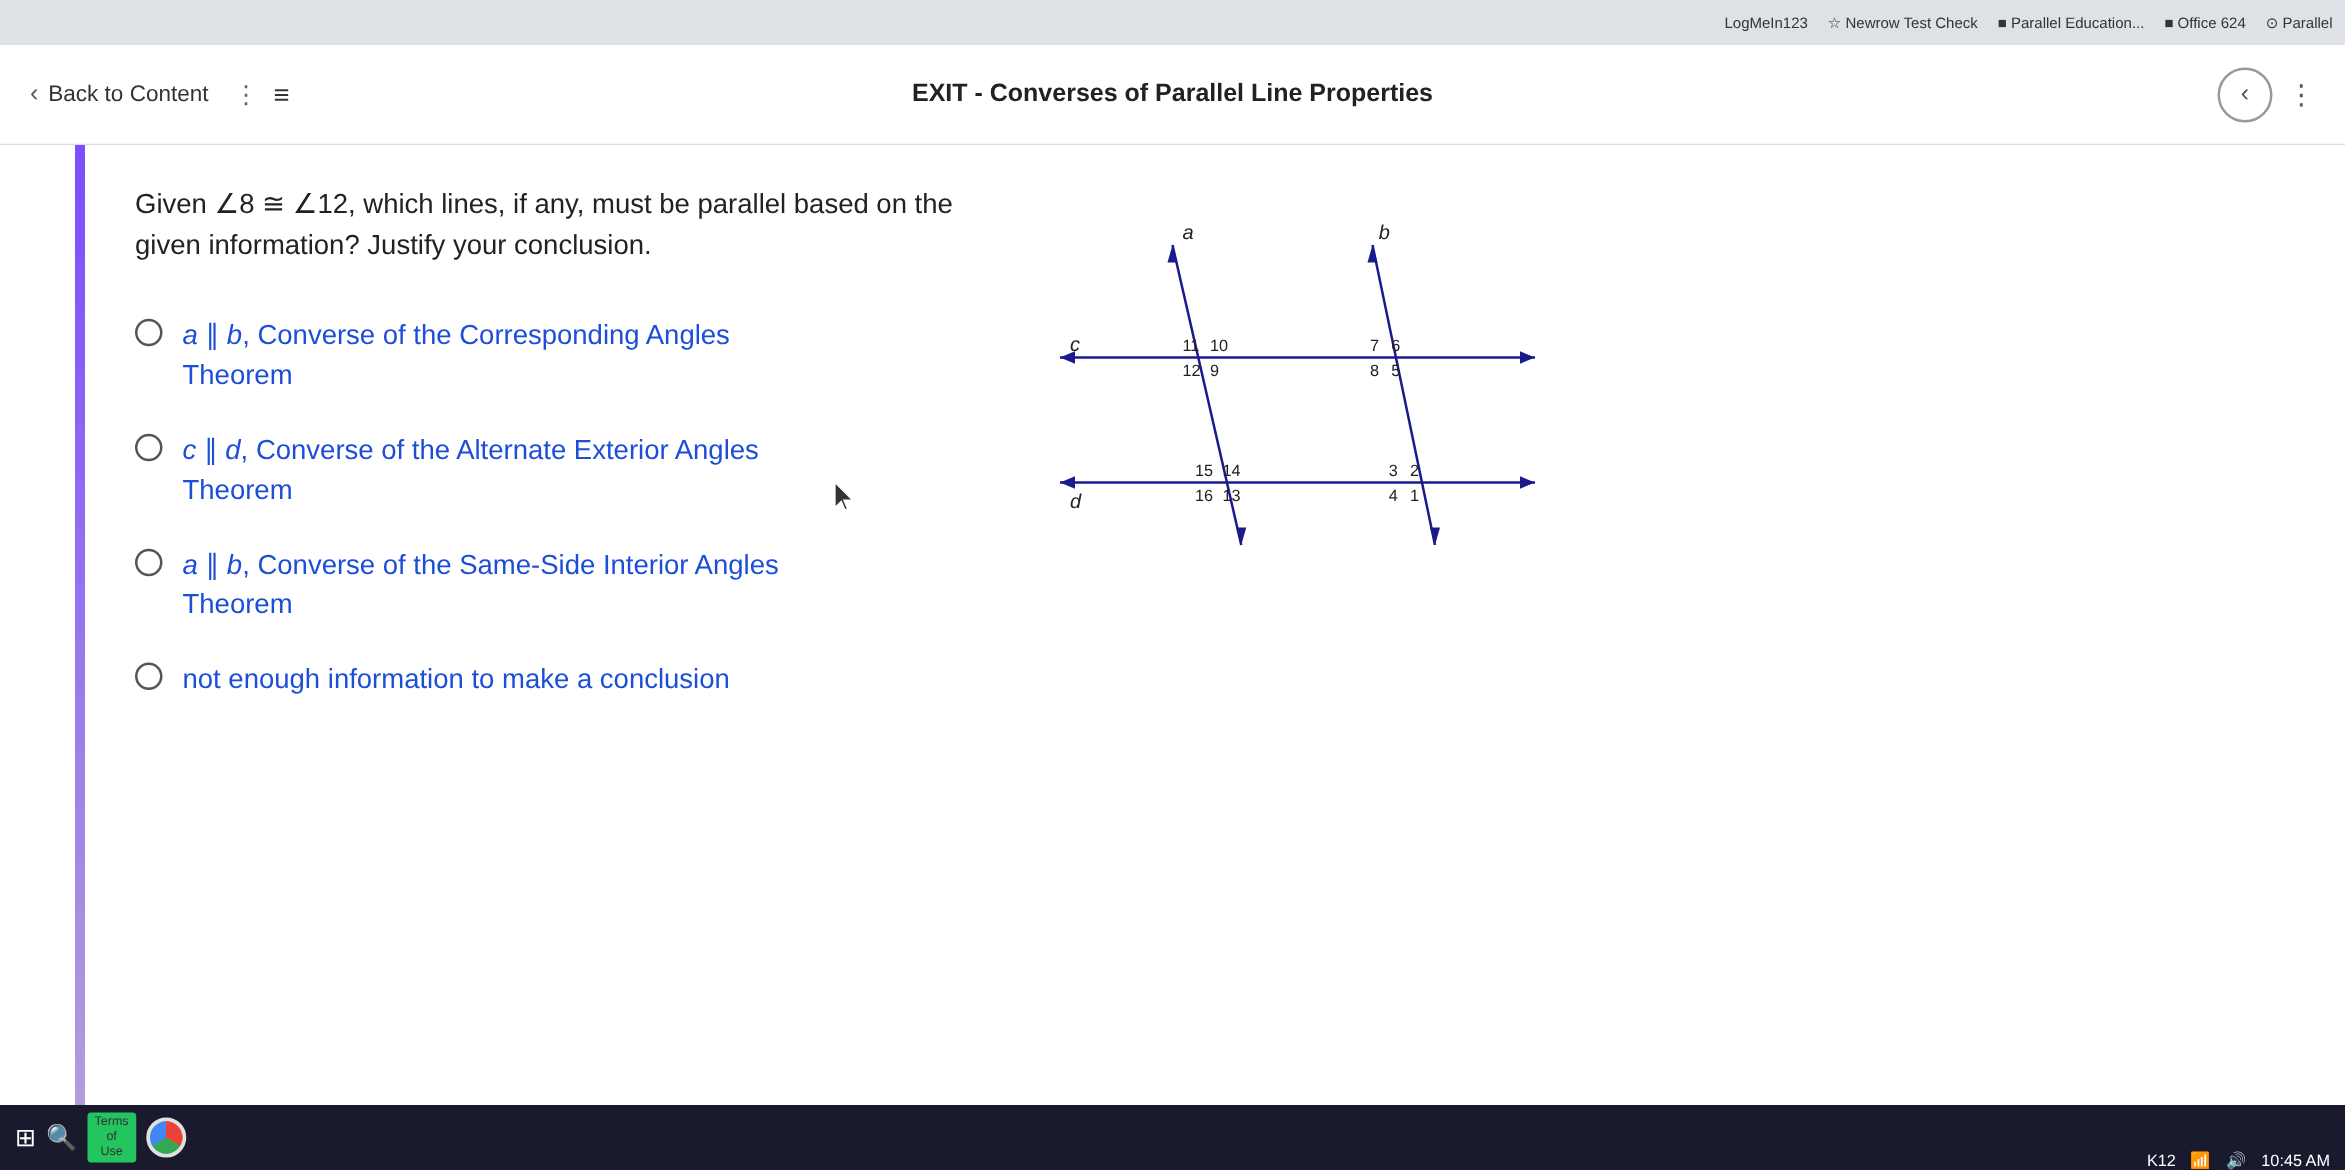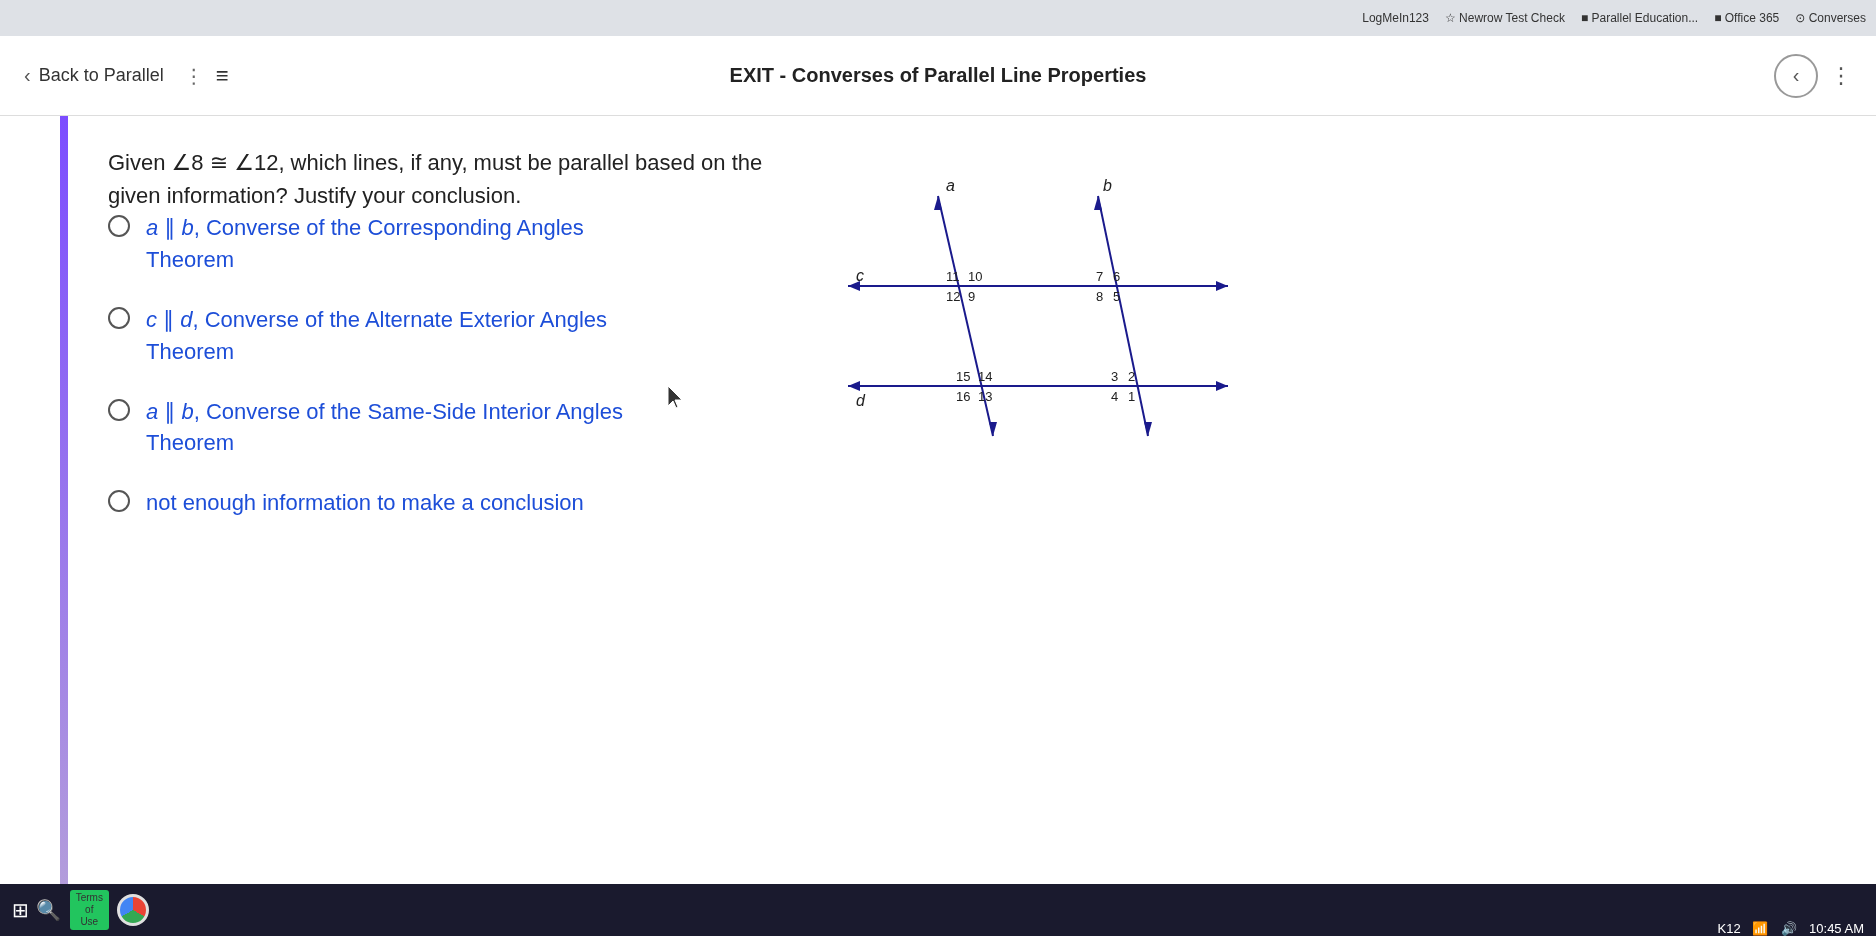--- a/index.html
+++ b/index.html
@@ -127,20 +127,21 @@
 
     .question-left {
       flex: 1;
       max-width: 680px;
     }
 
     .question-text {
       font-size: 22px;
       color: #222;
       line-height: 1.5;
+      margin-bottom: 40px;
     }
 
     .options-list {
       display: flex;
       flex-direction: column;
       gap: 28px;
     }
 
     .option-item {
       display: flex;
@@ -273,29 +274,29 @@
     }
   </style>
 </head>
 <body>
 
 <div class="browser-bar">
   <div class="browser-bar-right">
     <span>LogMeIn123</span>
     <span>☆ Newrow Test Check</span>
     <span>■ Parallel Education...</span>
-    <span>■ Office 365</span>
-    <span>⊙ Converses</span>
+    <span>■ Office 624</span>
+    <span>⊙ Parallel</span>
   </div>
 </div>
 
 <div class="app-header">
   <a class="back-btn">
     <span class="back-chevron">‹</span>
-    <span>Back to Parallel</span>
+    <span>Back to Content</span>
   </a>
   <span class="header-dots">⋮</span>
   <span class="header-menu">≡</span>
   <div class="header-title">EXIT - Converses of Parallel Line Properties</div>
   <div class="header-right">
     <div class="circle-back-btn">‹</div>
     <span class="header-more">⋮</span>
   </div>
 </div>
 

